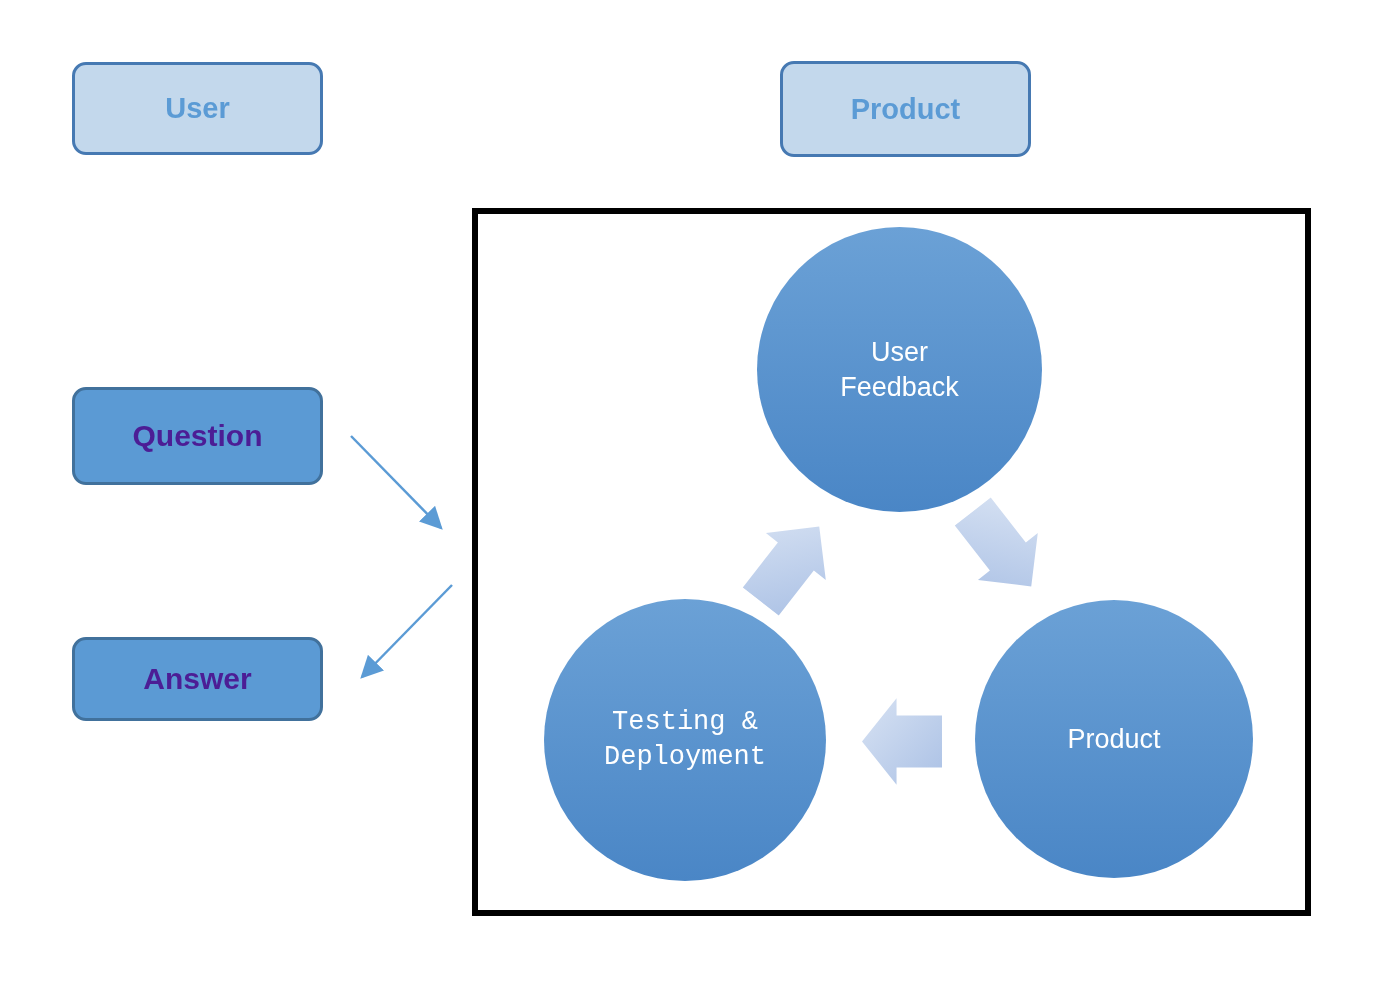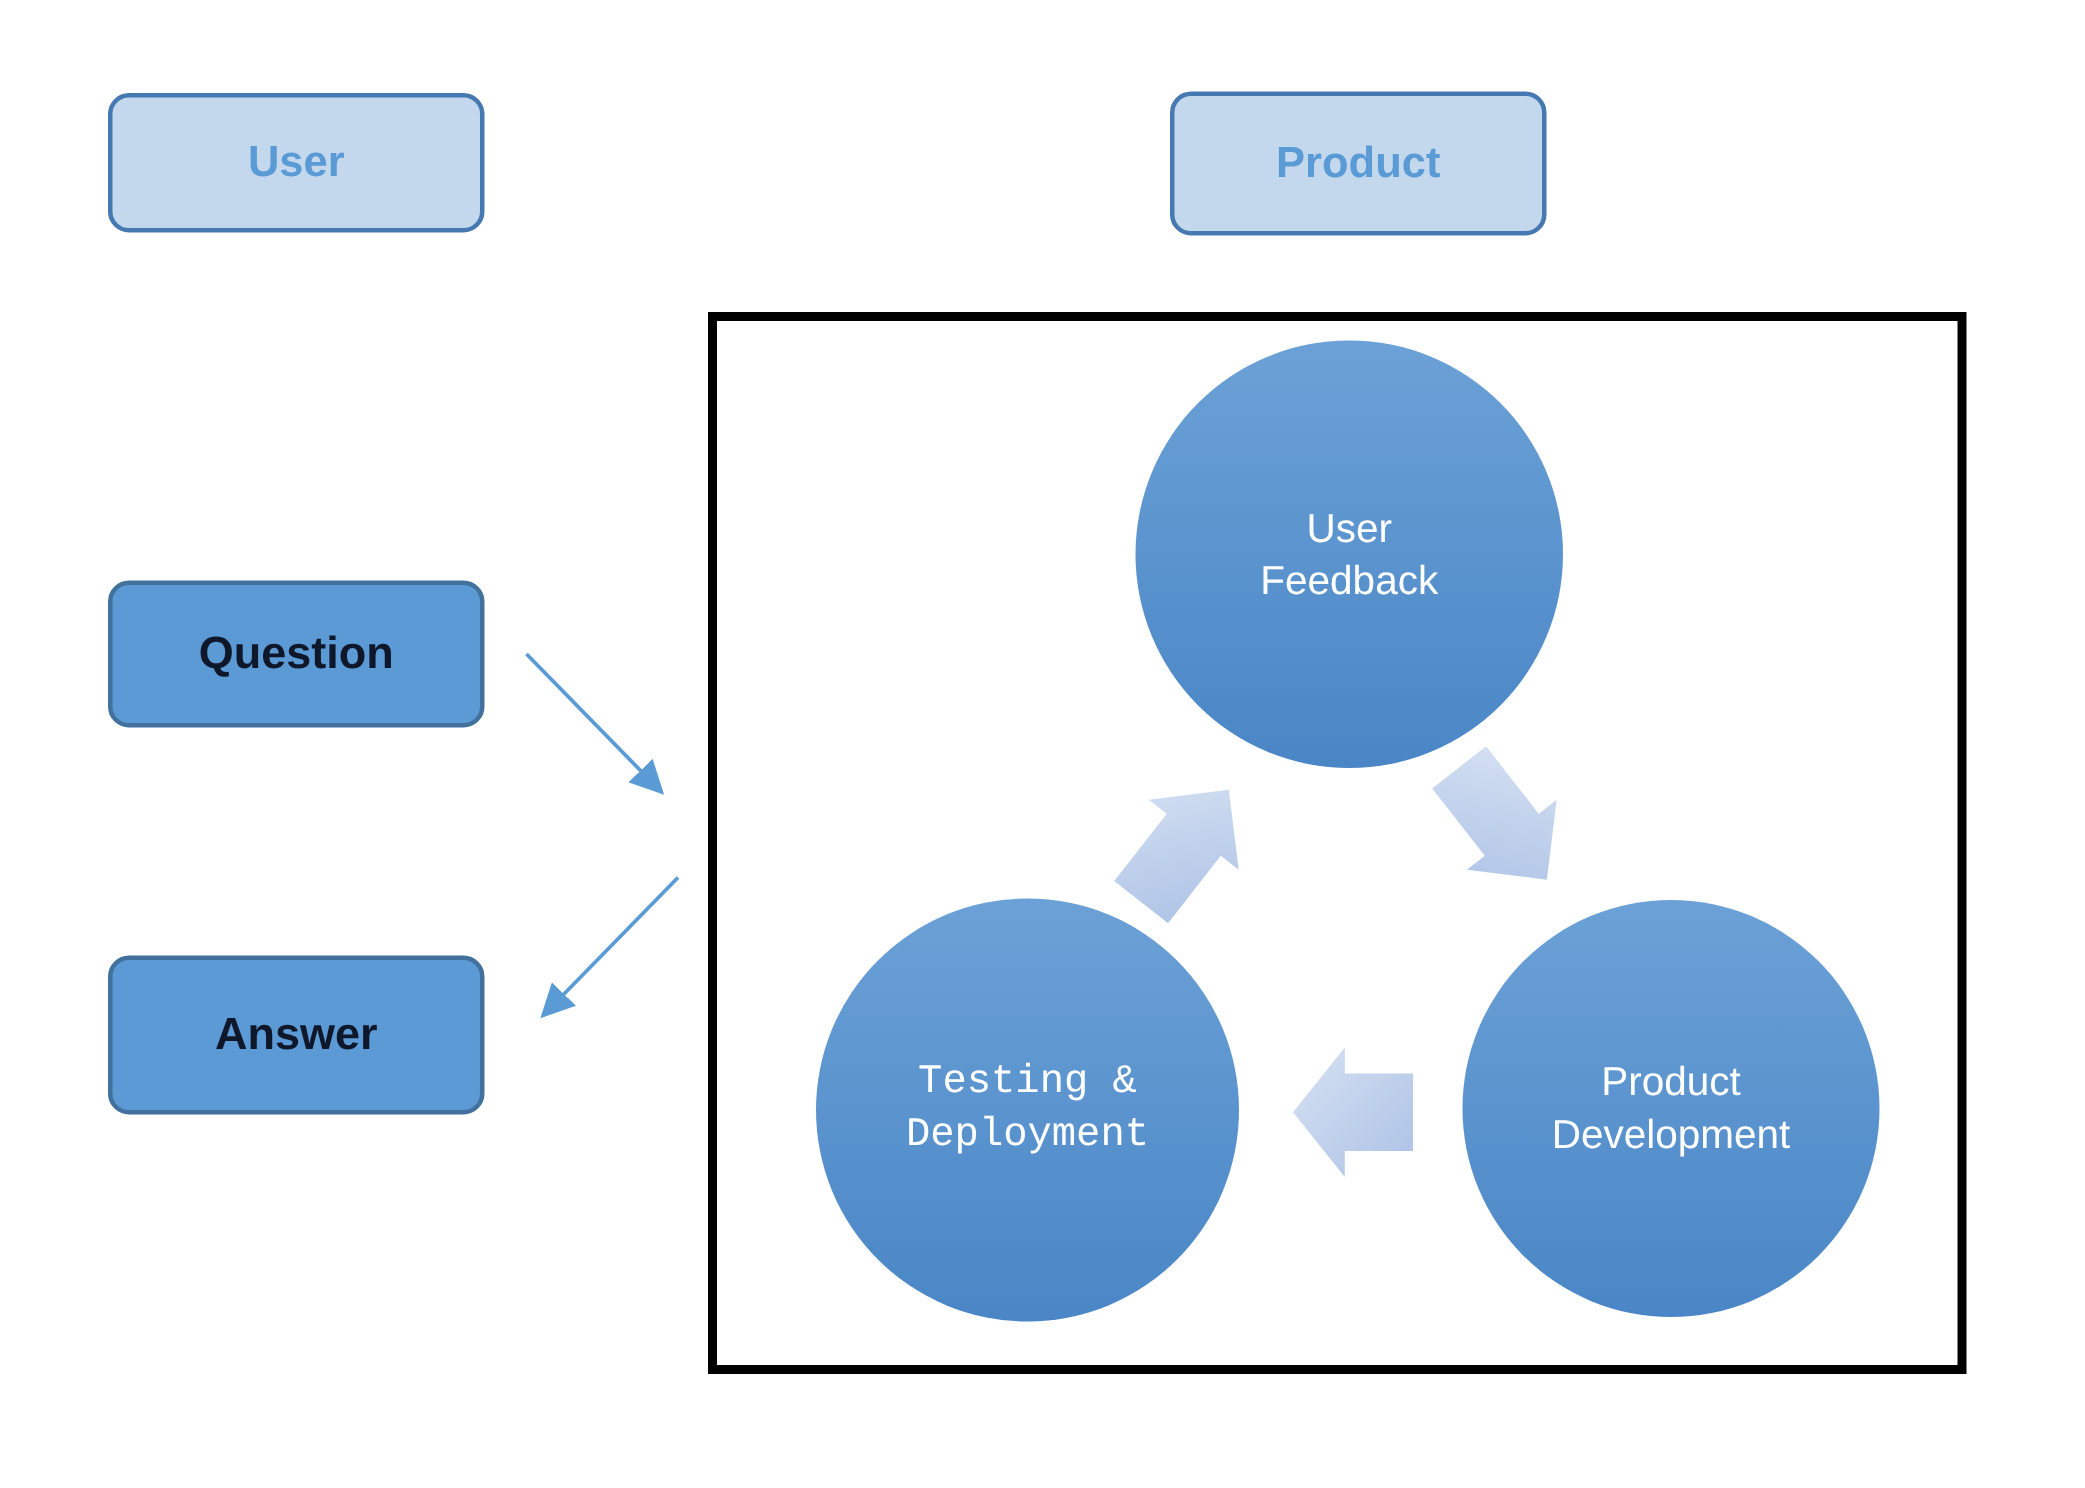--- a/index.html
+++ b/index.html
@@ -8,26 +8,26 @@
     font-family:"Liberation Sans",sans-serif;overflow:hidden;
   }
   .pill{
     position:absolute;border-radius:14px;display:flex;align-items:center;justify-content:center;
     font-weight:700;box-sizing:border-box;
   }
   .pill.light{
     background:#c3d8ec;border:3px solid #4679b2;color:#5b9bd5;font-size:29px;
   }
   .pill.solid{
-    background:#5b9ad4;border:3px solid #41719c;color:#0f172a;font-size:30px;
+    background:#5b9ad4;border:3px solid #41719c;color:#4c1d95;font-size:30px;
   }
   #user-box{left:72px;top:62px;width:251px;height:93px;}
   #product-box{left:780px;top:61px;width:251px;height:96px;}
   #question-box{left:72px;top:387px;width:251px;height:98px;}
-  #answer-box{left:72px;top:637px;width:251px;height:106px;}
+  #answer-box{left:72px;top:637px;width:251px;height:84px;}
 
   .frame{
     position:absolute;left:472px;top:208px;width:839px;height:708px;
     border:6px solid #000000;box-sizing:border-box;background:transparent;
   }
 
   .circle{
     position:absolute;border-radius:50%;
     background:linear-gradient(to bottom,#6ba1d6,#4a86c6);
     color:#ffffff;display:flex;flex-direction:column;align-items:center;justify-content:center;
@@ -70,21 +70,20 @@
 <div class="circle" id="circle-user-feedback">
   <span>User</span>
   <span>Feedback</span>
 </div>
 <div class="circle" id="circle-testing-deployment">
   <span>Testing &amp;</span>
   <span>Deployment</span>
 </div>
 <div class="circle" id="circle-product-development">
   <span>Product</span>
-  <span>Development</span>
 </div>
 
 <div class="block-arrow" id="arrow-uf-pd">
   <svg viewBox="0 0 100 80" xmlns="http://www.w3.org/2000/svg">
     <defs>
       <linearGradient id="g1" x1="0" y1="0" x2="1" y2="1">
         <stop offset="0" stop-color="#d7e2f3"></stop>
           <stop offset="1" stop-color="#abc1e5"></stop>
       </linearGradient>
     </defs>

